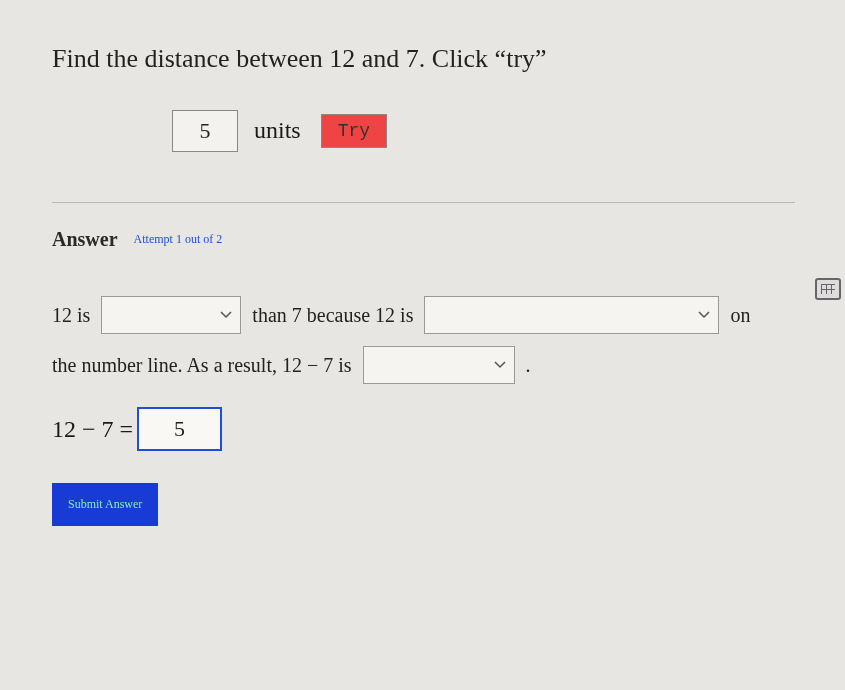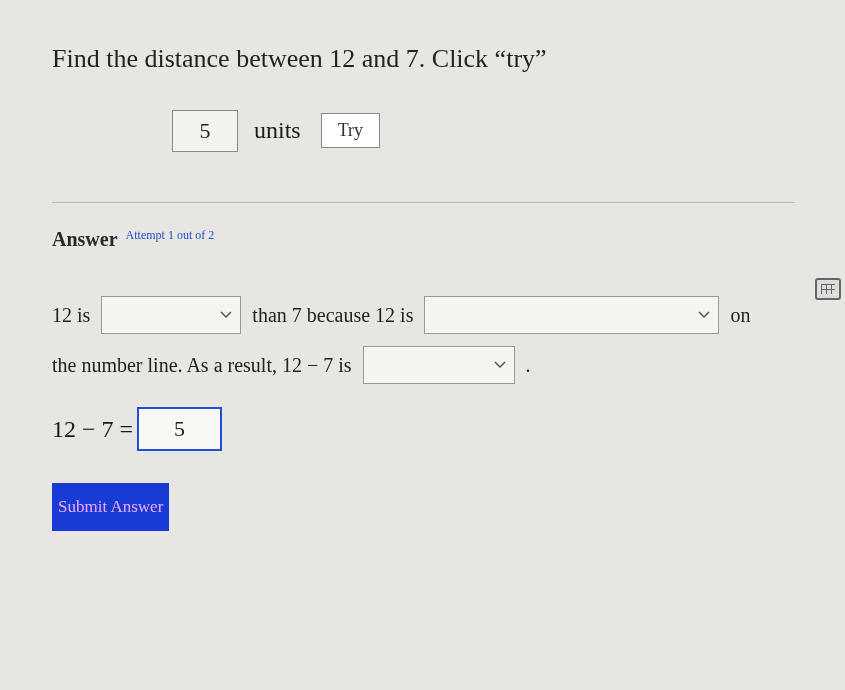--- a/index.html
+++ b/index.html
@@ -41,34 +41,34 @@
       color: #222;
     }
     .units-label {
       font-size: 24px;
       margin-left: 4px;
       margin-right: 8px;
     }
     .try-button {
       padding: 6px 16px;
       border: 1px solid #888;
-      background: #ffffff;
+      background: #ef4444;
       font-size: 18px;
-      font-family: Liberation Serif, serif;
+      font-family: Liberation Mono, monospace;
       color: #333;
       cursor: pointer;
     }
     .answer-section {
       border-top: 1px solid #bbb;
       padding-top: 25px;
     }
     .answer-header {
       display: flex;
-      align-items: flex-start;
-      gap: 8px;
+      align-items: center;
+      gap: 16px;
       margin-bottom: 38px;
     }
     .answer-label {
       font-size: 20px;
       font-weight: bold;
       color: #2a2a2a;
     }
     .attempt-label {
       font-size: 12px;
       color: #1d4ed8;
@@ -132,24 +132,24 @@
       height: 44px;
       border: 2px solid #1f4fd6;
       background: #f9f8f5;
       text-align: center;
       font-size: 22px;
       font-family: Georgia, serif;
       color: #222;
     }
     .submit-button {
       background: #183bd6;
-      color: #f0abfc;
+      color: #86efac;
       border: none;
-      padding: 14px 6px;
-      font-size: 17px;
+      padding: 14px 16px;
+      font-size: 12px;
       font-family: Georgia, serif;
       cursor: pointer;
     }
   </style>
 </head>
 <body>
 
 <div class="page">
 
   <div class="prompt">

